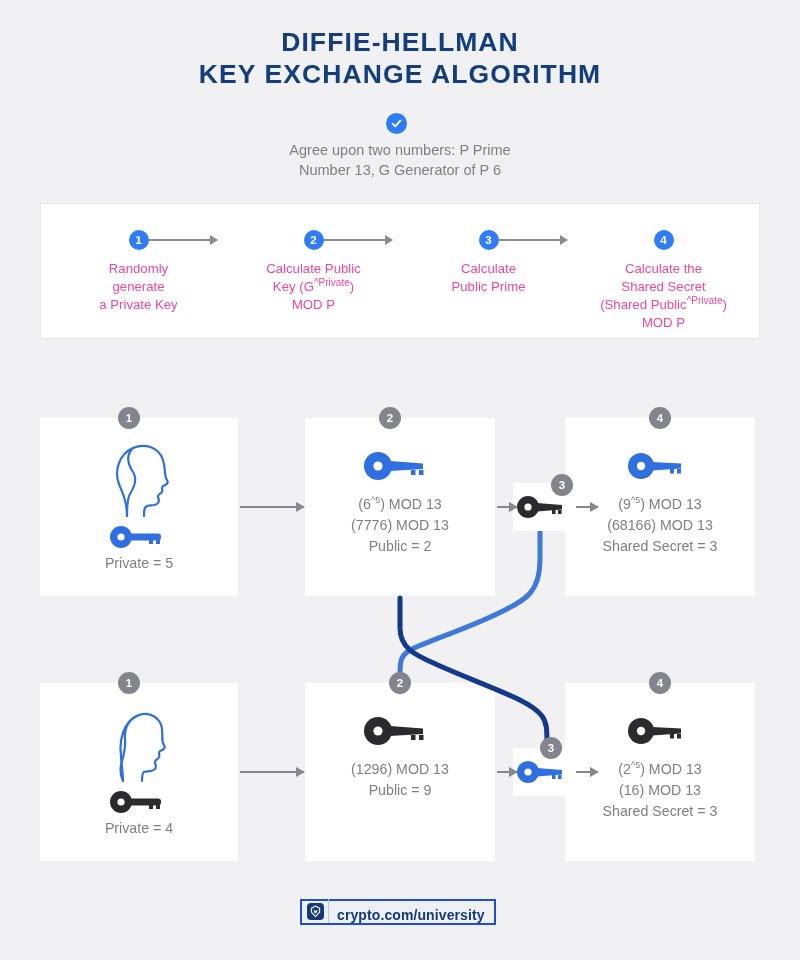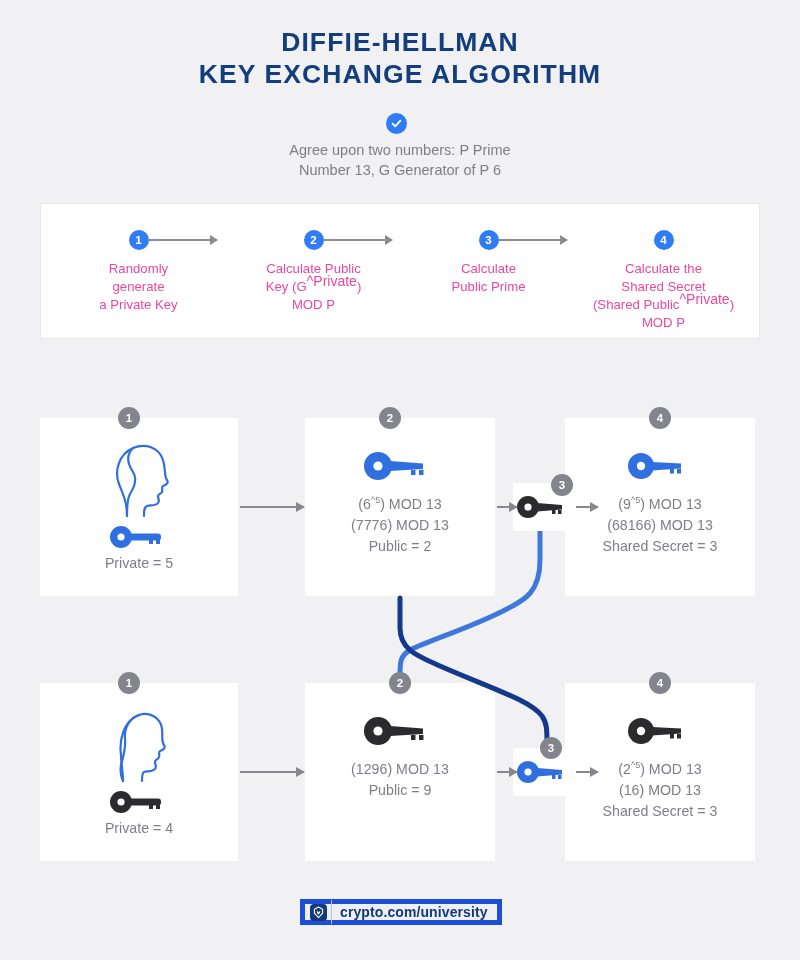--- a/index.html
+++ b/index.html
@@ -99,21 +99,21 @@
     line-height: 20px;
     margin: 0 auto 10px auto;
     text-align: center;
   }
   .step-text {
     font-size: 13.2px;
     line-height: 18px;
     color: #ec4899;
   }
   .step-text sup {
-    font-size: 14px;
+    font-size: 10px;
     vertical-align: super;
     line-height: 0;
   }
   .band-arrow {
     position: absolute;
     top: 35px;
     height: 2px;
     background: #8b8b93;
   }
   .band-arrow::after {
@@ -212,22 +212,22 @@
     pointer-events: none;
   }
 
   
   .footer-badge {
     position: absolute;
     top: 899px;
     left: 300px;
     height: 26px;
     display: flex;
-    align-items: center;
-    border: 5px solid #1d4ed8;
+    align-items: flex-end;
+    border: 2px solid #1d4ed8;
     background: #eef0f6;
     box-sizing: border-box;
   }
   .footer-logo {
     width: 26px;
     height: 24px;
     display: flex;
     align-items: center;
     justify-content: center;
     border-right: 1px solid #bcc4d8;

